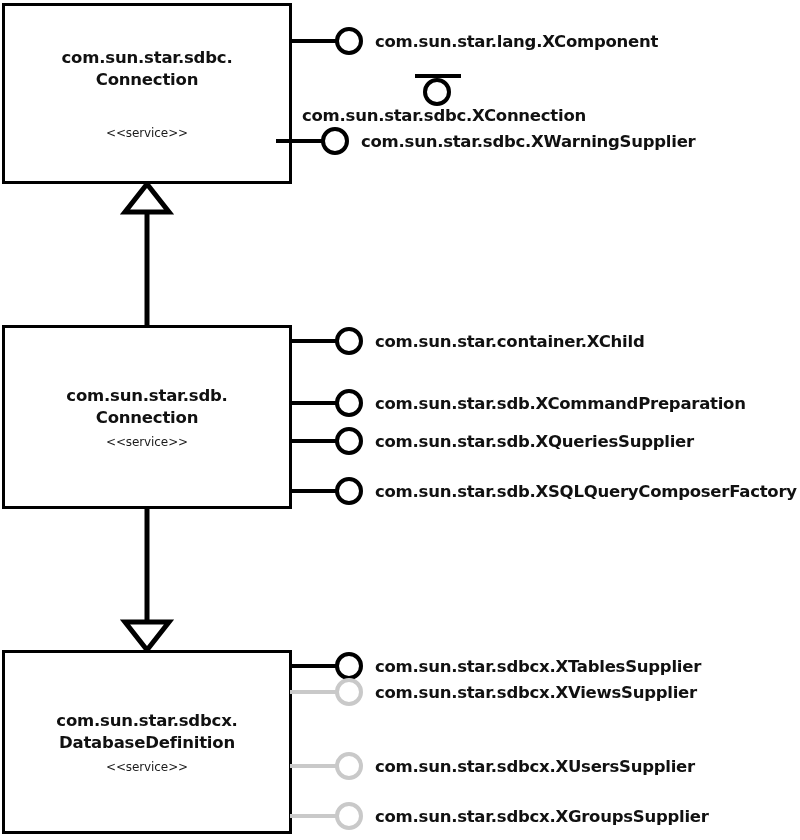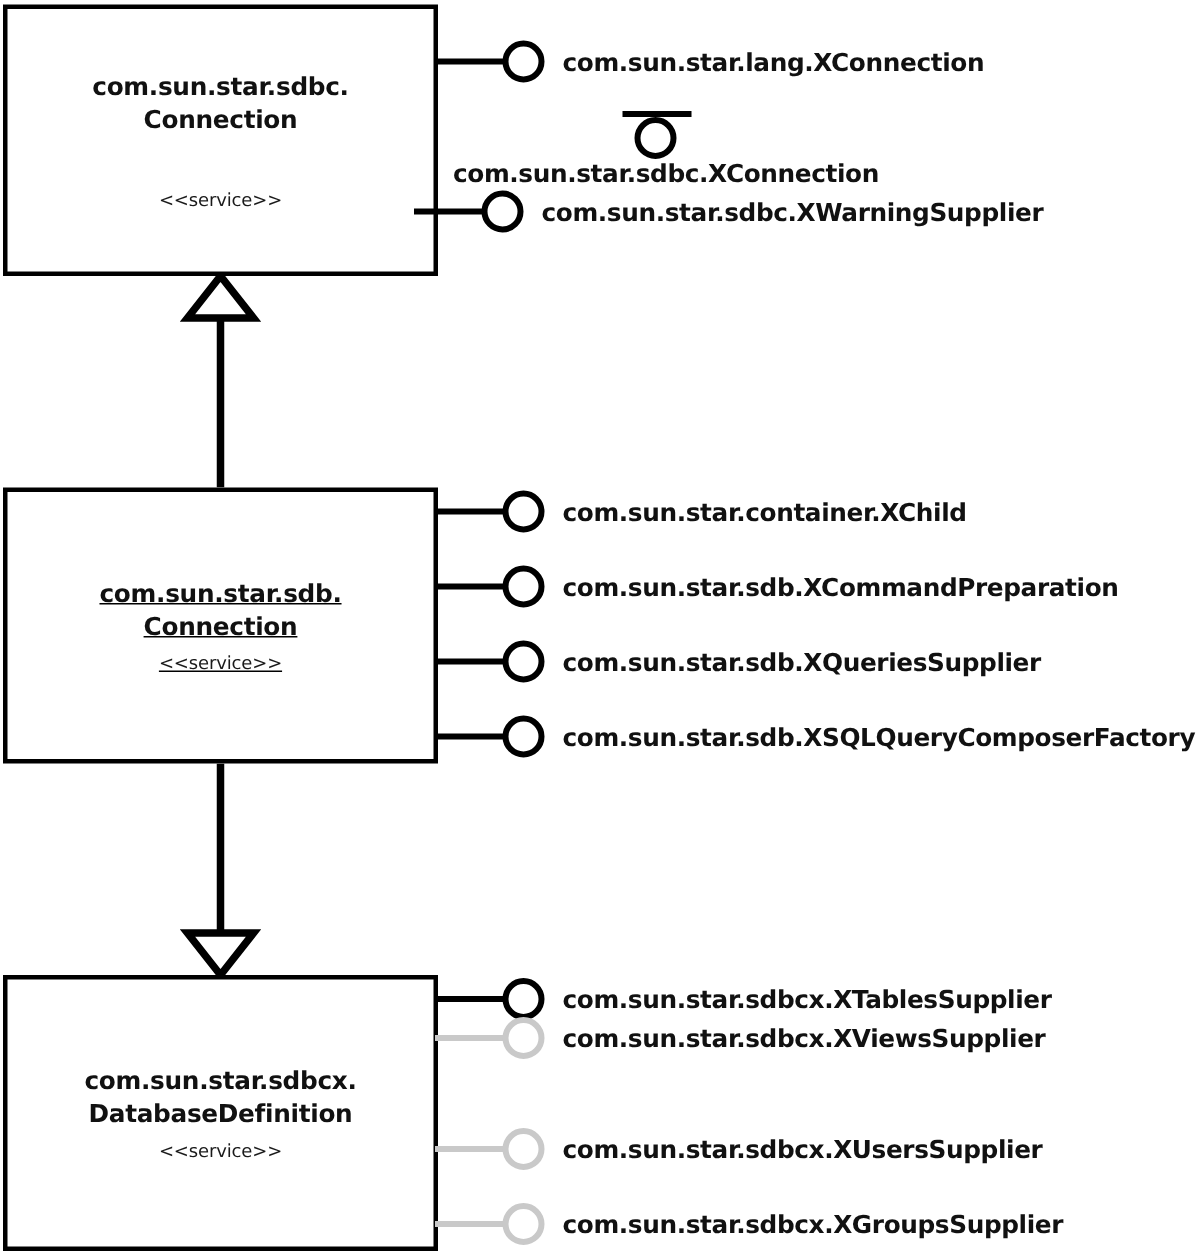--- a/index.html
+++ b/index.html
@@ -107,43 +107,43 @@
 
   <div id="nodes-layer">
       <div class="service-box" style="left: 2px; top: 3px; width: 290px; height: 181px; gap: 29px;">
         <div class="service-title">com.sun.star.sdbc.
 Connection</div>
         <div class="service-stereotype">&lt;&lt;service&gt;&gt;</div>
       </div>
       <div class="iface" style="left: 290px; top: 24px;">
         <span class="iface-stem" style="width: 46px;"></span>
         <span class="iface-circle"></span>
-        <span class="iface-label">com.sun.star.lang.XConnection</span>
+        <span class="iface-label">com.sun.star.lang.XComponent</span>
       </div>
       <div class="iface" style="left: 290px; top: 74px; flex-direction: column;">
         <span class="iface-stem" style="width: 46px;"></span>
         <span class="iface-circle"></span>
         <span class="iface-label">com.sun.star.sdbc.XConnection</span>
       </div>
       <div class="iface" style="left: 276px; top: 124px;">
         <span class="iface-stem" style="width: 46px;"></span>
         <span class="iface-circle"></span>
         <span class="iface-label">com.sun.star.sdbc.XWarningSupplier</span>
       </div>
-      <div class="service-box" style="left: 2px; top: 325px; width: 290px; height: 184px; text-decoration: underline;">
+      <div class="service-box" style="left: 2px; top: 325px; width: 290px; height: 184px;">
         <div class="service-title">com.sun.star.sdb.
 Connection</div>
         <div class="service-stereotype">&lt;&lt;service&gt;&gt;</div>
       </div>
       <div class="iface" style="left: 290px; top: 324px;">
         <span class="iface-stem" style="width: 46px;"></span>
         <span class="iface-circle"></span>
         <span class="iface-label">com.sun.star.container.XChild</span>
       </div>
-      <div class="iface" style="left: 290px; top: 374px;">
+      <div class="iface" style="left: 290px; top: 386px;">
         <span class="iface-stem" style="width: 46px;"></span>
         <span class="iface-circle"></span>
         <span class="iface-label">com.sun.star.sdb.XCommandPreparation</span>
       </div>
       <div class="iface" style="left: 290px; top: 424px;">
         <span class="iface-stem" style="width: 46px;"></span>
         <span class="iface-circle"></span>
         <span class="iface-label">com.sun.star.sdb.XQueriesSupplier</span>
       </div>
       <div class="iface" style="left: 290px; top: 474px;">

